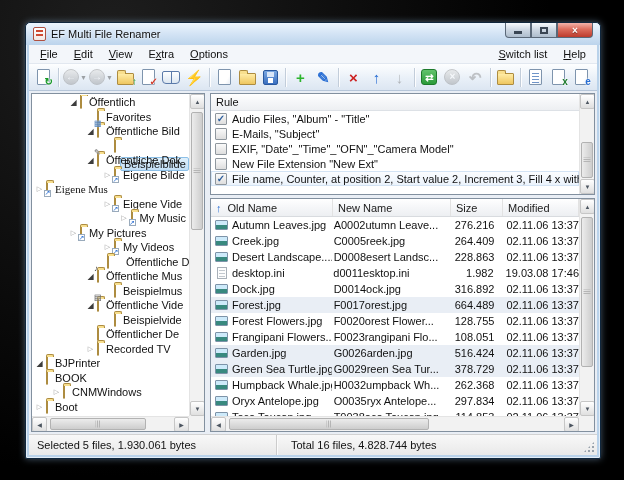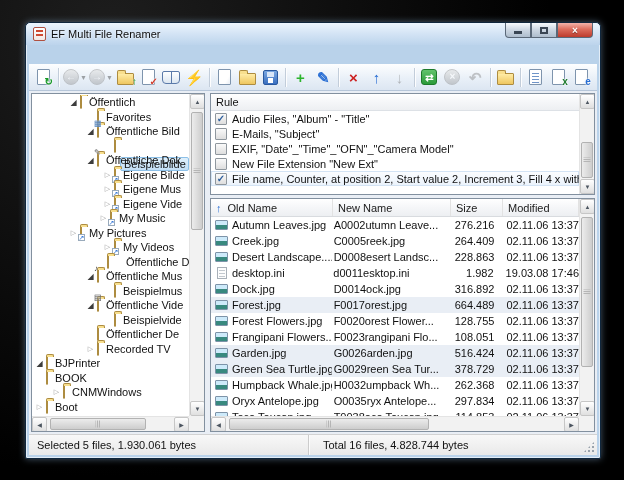--- a/index.html
+++ b/index.html
@@ -129,21 +129,21 @@
     background: repeating-linear-gradient(#c3c9cf 0 1px, transparent 1px 3px); }
   .c-old { width: 101px; overflow: hidden; }
   .c-new { width: 118px; overflow: hidden; padding-left: 2px; }
   .c-size { width: 52px; text-align: right; padding-right: 5px; }
   .c-mod { flex: 1; padding-left: 7px; }
   #filePanel .sbv { bottom: 15px; }
   
   .status { position: absolute; left: 3px; right: 3px; bottom: 3px; height: 21px;
     background: linear-gradient(#f8f8f8, #e9e9e9); border-top: 1px solid #d2d2d2;
     display: flex; align-items: center; }
-  .spanel1 { width: 280px; height: 100%; display: flex; align-items: center; padding: 0 8px;
+  .spanel1 { width: 248px; height: 100%; display: flex; align-items: center; padding: 0 8px;
     border-right: 1px solid #cccccc; box-shadow: 1px 0 0 #fbfbfb; }
   .spanel2 { flex: 1; padding: 0 14px; }
   .grip { position: absolute; right: 2px; bottom: 2px; width: 12px; height: 12px;
     background-image: radial-gradient(circle, #98a2ac 1px, transparent 1.3px);
     background-size: 4px 4px; clip-path: polygon(100% 0, 100% 100%, 0 100%); }
 </style>
 </head>
 <body>
 
 <div id="win">
@@ -155,20 +155,33 @@
   <div class="winbtns">
       <div class="wbtn">
         <span class="wg-min"></span>
       </div>
       <div class="wbtn">
         <span class="wg-max"></span>
       </div>
       <div class="wbtn close">×</div>
     </div>
 
+  <div class="menubar">
+    <span id="menuLeft" style="display:flex">
+        <span class="mitem"><u>F</u>ile</span>
+        <span class="mitem"><u>E</u>dit</span>
+        <span class="mitem"><u>V</u>iew</span>
+        <span class="mitem">E<u>x</u>tra</span>
+        <span class="mitem"><u>O</u>ptions</span>
+      </span>
+    <span class="mright" id="menuRight">
+        <span class="mitem"><u>S</u>witch list</span>
+        <span class="mitem"><u>H</u>elp</span>
+      </span>
+  </div>
 
   <div class="toolbar" id="toolbar">
       <div class="tbtn">
         <span class="page">
           <span class="povl" style="color: rgb(24, 154, 40);">↻</span>
         </span>
       </div>
       <div class="tbsep"></div>
       <div class="tbtn disabled">
         <span class="circ">←</span>
@@ -278,31 +291,31 @@
           <div class="trow" style="padding-left: 51px;">
             <span class="texp exp">◢</span>
             <span class="tico"><span class="folder"></span><span class="fovl" style="color: rgb(102, 102, 102);">✎</span></span>
             <span class="tlabel">Öffentliche Dok</span>
           </div>
           <div class="trow" style="padding-left: 68px;">
             <span class="texp">▷</span>
             <span class="tico"><span class="folder"></span><span class="fovl short" style="color: rgb(42, 111, 212);">↗</span></span>
             <span class="tlabel">Eigene Bilde</span>
           </div>
-          <div class="trow" style="padding-left: 68px;">
+          <div class="trow" style=" font-family: Liberation Serif, serif;">
             <span class="texp">▷</span>
             <span class="tico"><span class="folder"></span><span class="fovl short" style="color: rgb(42, 111, 212);">↗</span></span>
             <span class="tlabel">Eigene Mus</span>
           </div>
           <div class="trow" style="padding-left: 68px;">
             <span class="texp">▷</span>
             <span class="tico"><span class="folder"></span><span class="fovl short" style="color: rgb(42, 111, 212);">↗</span></span>
             <span class="tlabel">Eigene Vide</span>
           </div>
-          <div class="trow" style="padding-left: 64px;">
+          <div class="trow" style="padding-left: 64px; justify-content: flex-end;">
             <span class="texp">▷</span>
             <span class="tico"><span class="folder"></span><span class="fovl short" style="color: rgb(42, 111, 212);">↗</span></span>
             <span class="tlabel">My Music</span>
           </div>
           <div class="trow" style="padding-left: 34px;">
             <span class="texp">▷</span>
             <span class="tico"><span class="folder"></span><span class="fovl short" style="color: rgb(42, 111, 212);">↗</span></span>
             <span class="tlabel">My Pictures</span>
           </div>
           <div class="trow" style="padding-left: 68px;">

